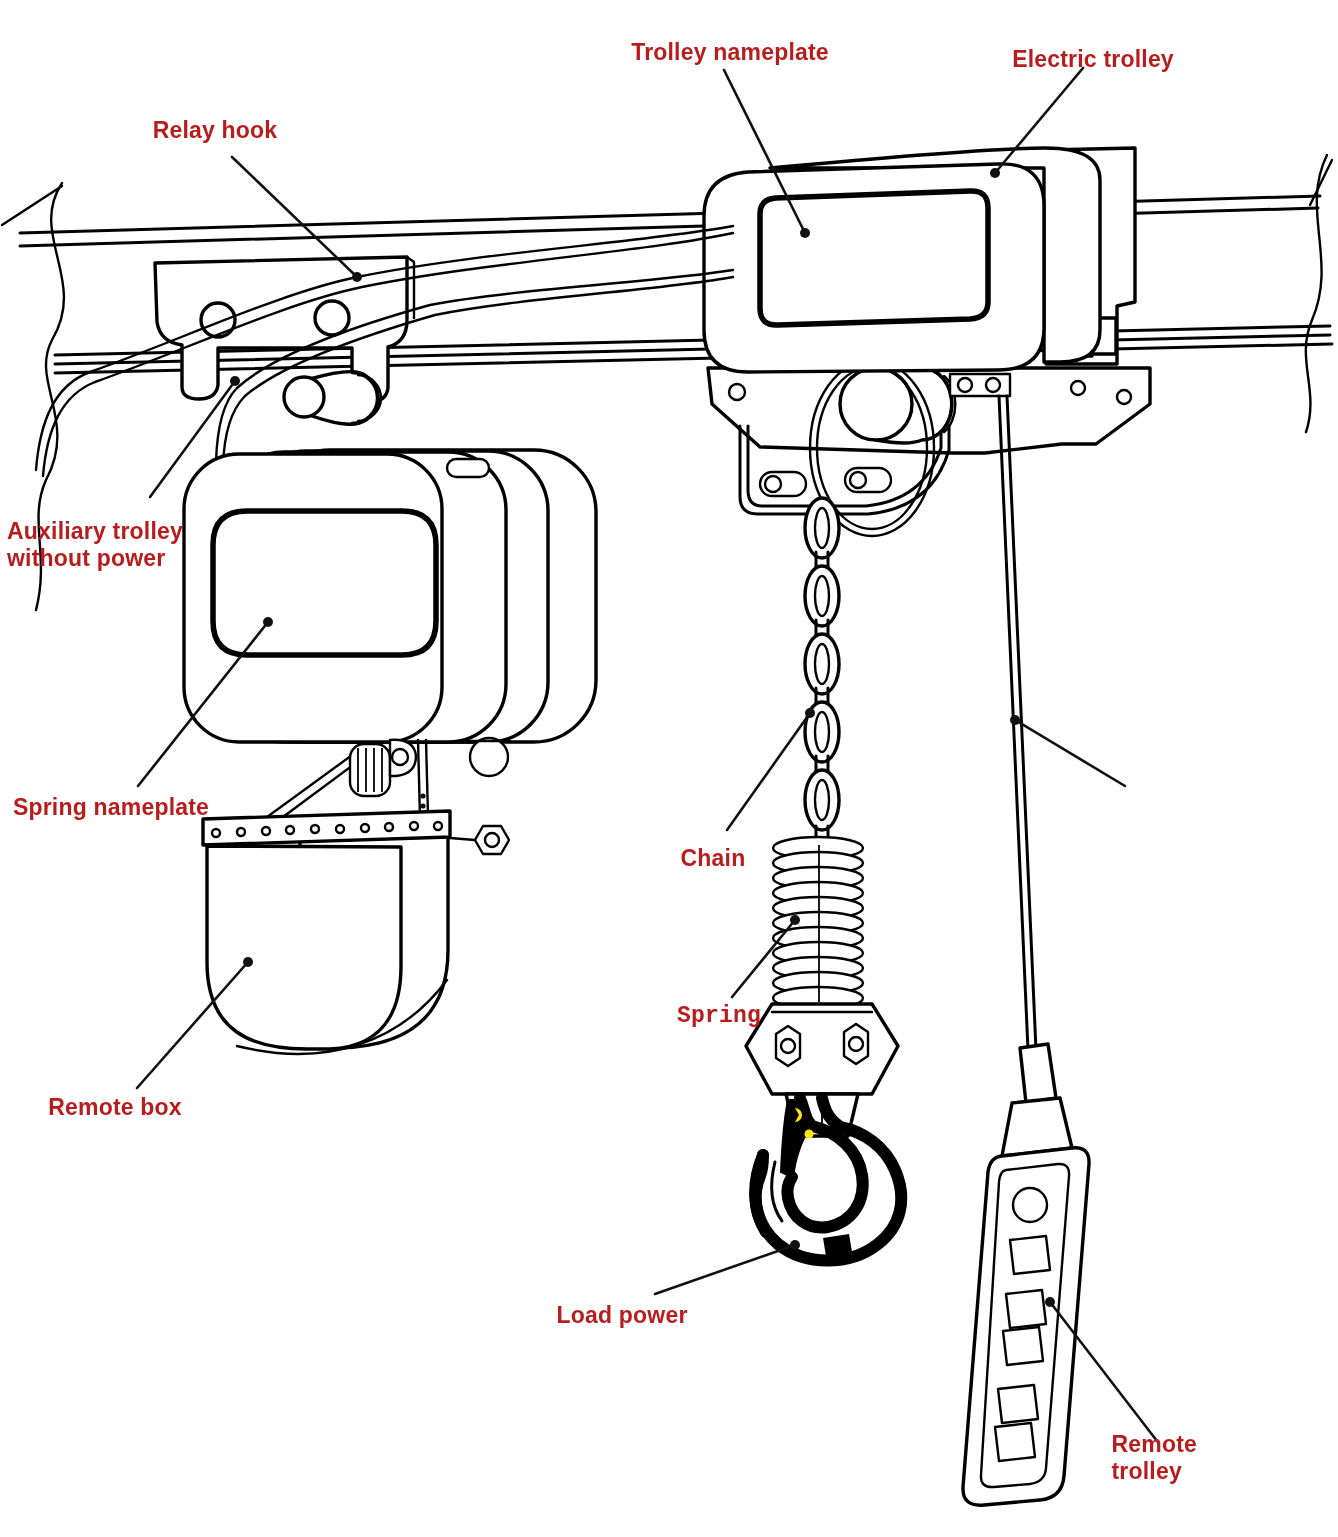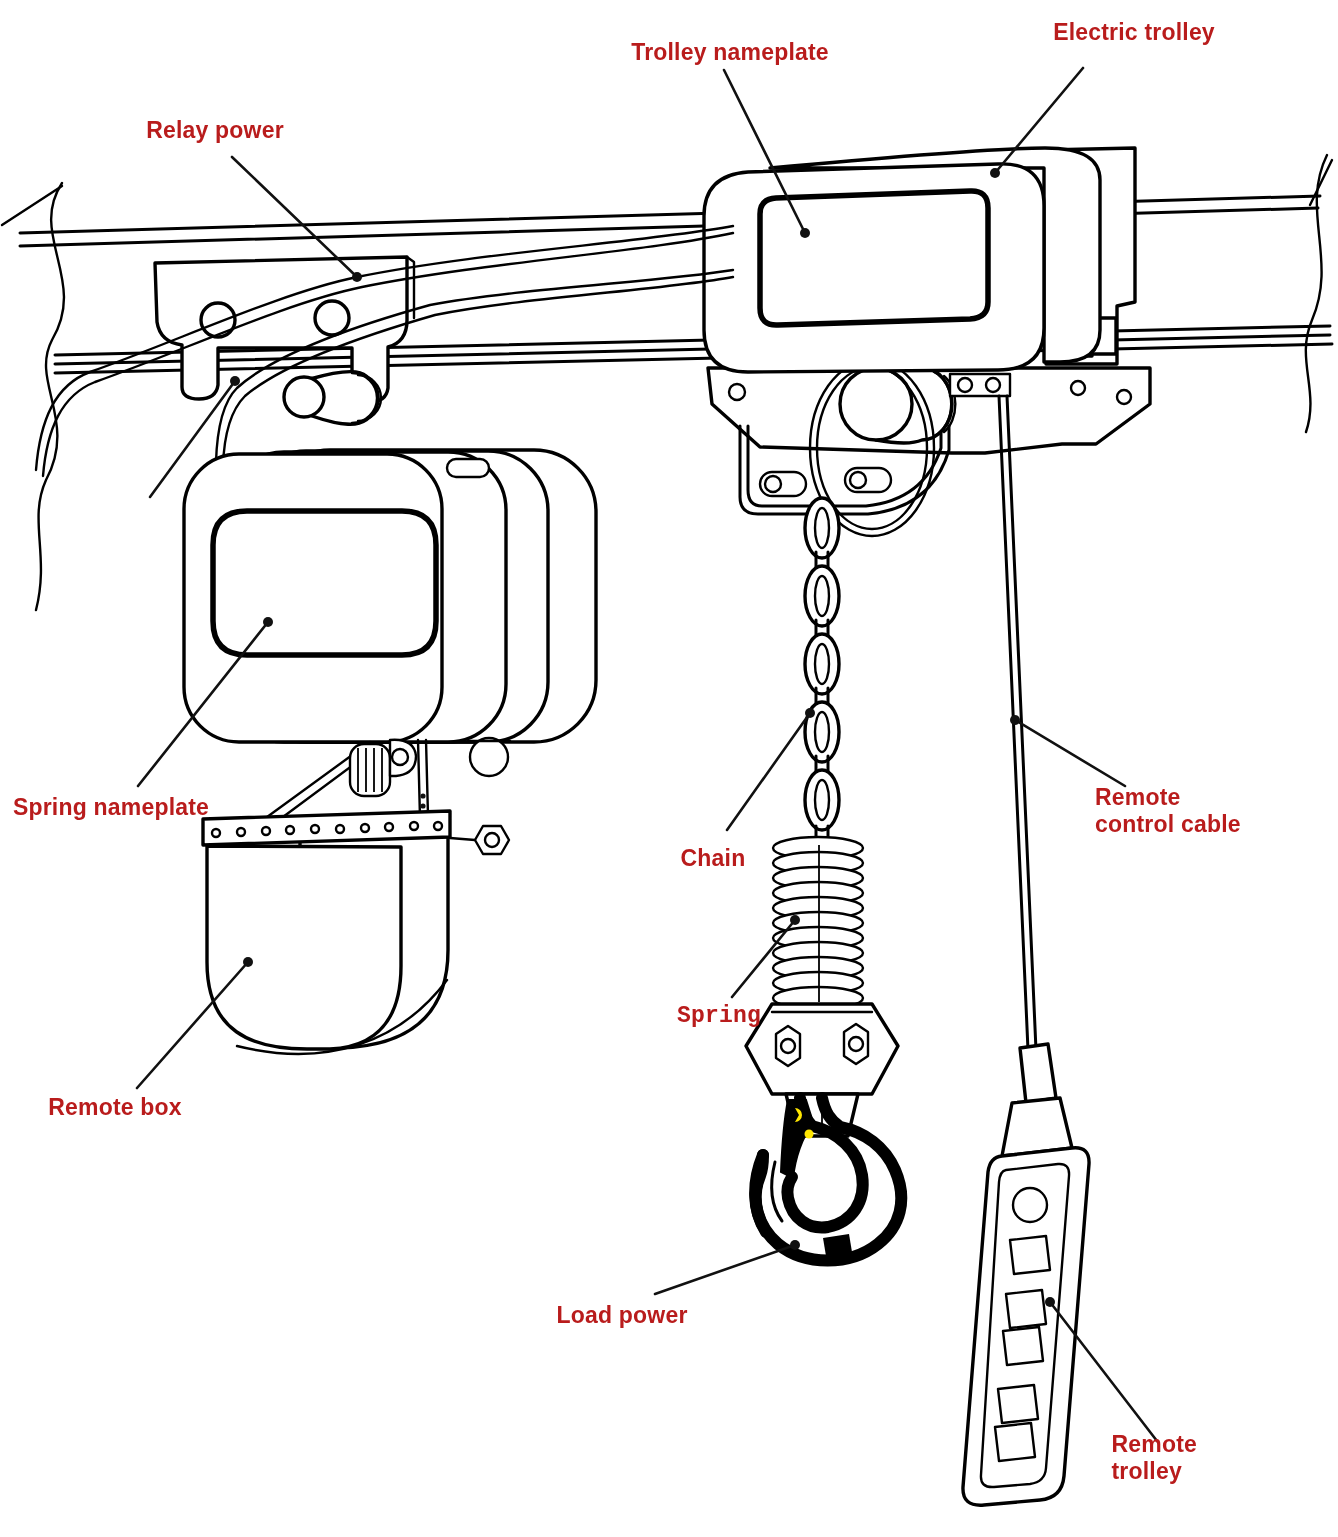--- a/index.html
+++ b/index.html
@@ -244,24 +244,25 @@
         <circle class="dot" cx="248" cy="962" r="5"></circle>
     <path class="leader" d="M655,1294 L795,1245"></path>
         <circle class="dot" cx="795" cy="1245" r="5"></circle>
     <path class="leader" d="M1125,786 L1015,720"></path>
         <circle class="dot" cx="1015" cy="720" r="5"></circle>
     <path class="leader" d="M1157,1441 L1050,1302"></path>
         <circle class="dot" cx="1050" cy="1302" r="5"></circle>
   </g>
 </svg>
 
-<div class="lbl" style="left:215px;top:131px;">Relay power</div>
+<div class="lbl" style="left:215px;top:131px;">Relay hook</div>
 <div class="lbl" style="left:730px;top:53px;">Trolley nameplate</div>
-<div class="lbl" style="left:1093px;top:33px;margin-left:41px;">Electric trolley</div>
+<div class="lbl" style="left:1093px;top:60px;">Electric trolley</div>
+<div class="lbl" style="left:95px;top:545px;">Auxiliary trolley
+without power</div>
 <div class="lbl" style="left:111px;top:808px;">Spring nameplate</div>
 <div class="lbl" style="left:713px;top:851px;margin-top:8px;">Chain</div>
 <div class="lbl" style="left:719px;top:1017px;font-family:Liberation Mono, monospace;">Spring</div>
 <div class="lbl" style="left:115px;top:1108px;">Remote box</div>
 <div class="lbl" style="left:622px;top:1316px;">Load power</div>
-<div class="lbl" style="left:1176px;top:811px;">Remote control cable</div>
 <div class="lbl" style="left:1187px;top:1458px;">Remote trolley</div>
 
 </div>
 
 </body></html>

